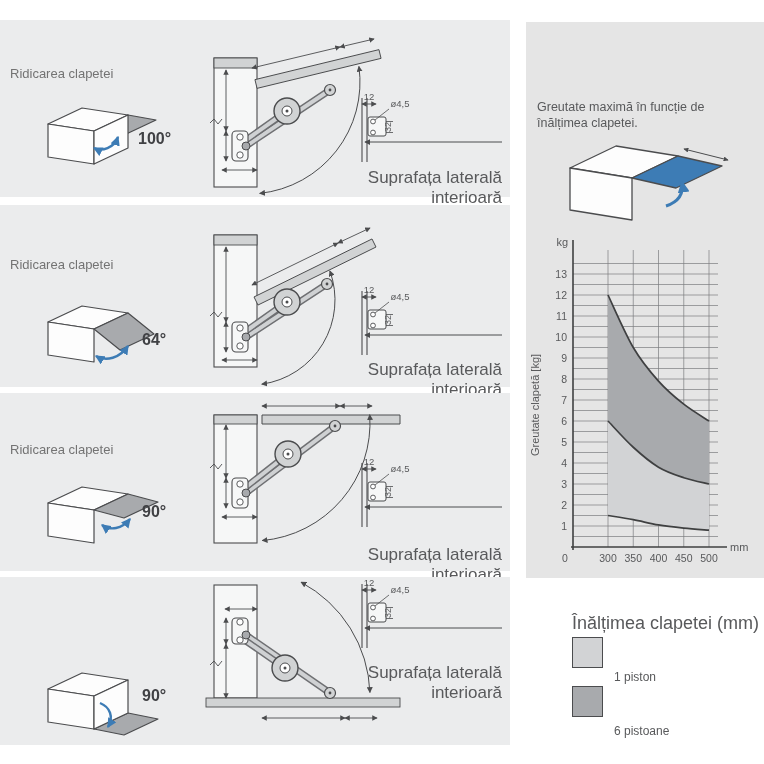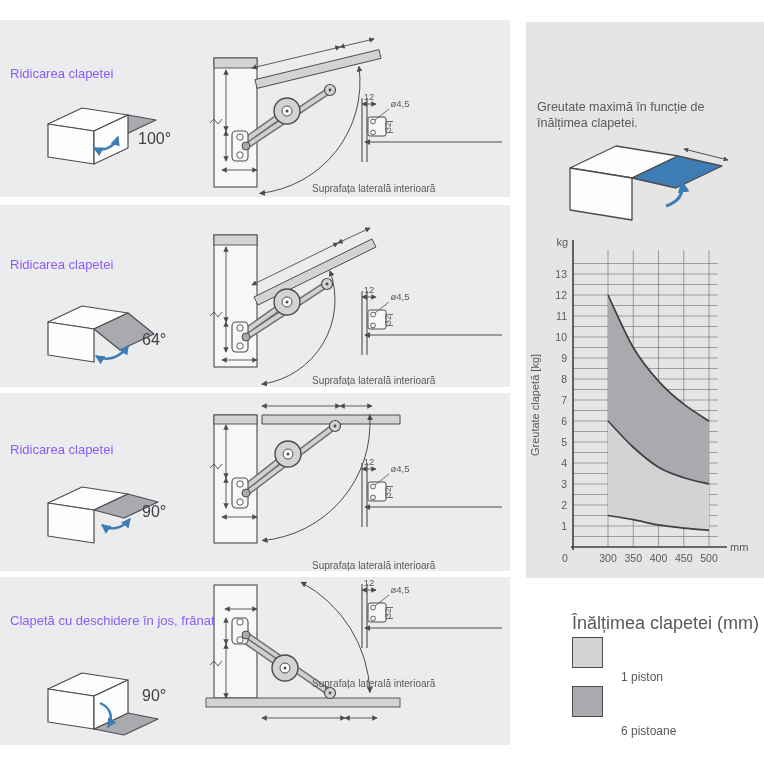--- a/index.html
+++ b/index.html
@@ -1,28 +1,28 @@
 <!DOCTYPE html>
 <html><head>
 <meta charset="utf-8">
 <style>
   html,body{margin:0;padding:0;background:#fff;}
   body{font-family:"Liberation Sans",sans-serif;color:#58595b;}
   .page{position:relative;width:764px;height:764px;background:#fff;overflow:hidden;}
   .panel{position:absolute;left:0;width:510px;background:#ebeced;}
   .rpanel{position:absolute;left:526px;top:22px;width:238px;height:556px;background:#e5e5e5;padding-left:14px;}
-  .cap{position:absolute;left:10px;font-size:13px;color:#8b5cf6;}
-  .angle{position:absolute;font-weight:normal;font-size:16px;color:#404144;}
-  .surface{position:absolute;right:8px;width:190px;font-size:10px;color:#58595b;margin-top:15px;}
+  .cap{position:absolute;left:10px;font-size:13px;color:#737373;}
+  .angle{position:absolute;font-weight:bold;font-size:16px;color:#404144;}
+  .surface{position:absolute;right:8px;width:190px;text-align:right;font-size:17px;color:#58595b;}
   svg.mech{position:absolute;left:0;top:0;}
   svg.iconbox{position:absolute;}
   .rp-title{position:absolute;left:11px;top:78px;width:216px;font-size:12.5px;line-height:1.25;color:#58595b;}
   .legend-title{position:absolute;left:46px;top:591px;font-size:18px;color:#58595b;}
   .swatch{position:absolute;left:46px;width:31px;height:31px;border:1.5px solid #4b4c4e;box-sizing:border-box;}
-  .sw-label{position:absolute;left:88px;font-size:12px;color:#58595b;margin-left:7px;}
+  .sw-label{position:absolute;left:88px;font-size:12px;color:#58595b;}
   text{font-family:"Liberation Sans",sans-serif;}
 </style>
 </head>
 <body>
 
 <div class="page">
 
   <section class="panel" style="top:20px;height:177px">
     <div class="cap" style="top:46px">Ridicarea clapetei</div>
     <svg class="iconbox" id="box0" style="left:30px;top:82px" width="130" height="70">
@@ -216,21 +216,20 @@
         <text x="400" y="79" font-size="9.5" fill="#58595b" text-anchor="middle">ø4,5</text>
         <line x1="386" y1="93.5" x2="393" y2="93.5" stroke="#4b4c4e" stroke-width="0.8"></line>
         <line x1="386" y1="104.5" x2="393" y2="104.5" stroke="#4b4c4e" stroke-width="0.8"></line>
         <text x="391" y="99" font-size="9" fill="#58595b" text-anchor="middle" transform="rotate(-90 391 99)">32</text>
         <line x1="502" y1="114" x2="365" y2="114" stroke="#4b4c4e" stroke-width="1" marker-end="url(#arr2)"></line>
       </svg>
     <div class="surface" style="top:152px">Suprafața laterală interioară</div>
   </section>
 
   <section class="panel" style="top:577px;height:168px">
-    <div class="cap" style="top:36px">Clapetă cu deschidere în jos, frânat</div>
     <svg class="iconbox" id="box3" style="left:30px;top:90px" width="130" height="70">
         <defs>
           <marker id="bbox3" viewBox="0 0 8 8" refX="7" refY="4" markerWidth="4" markerHeight="4" orient="auto-start-reverse">
             <path d="M0,0L8,4L0,8z" fill="#3d7cb5"></path>
           </marker>
         </defs>
         <polygon points="64,62 98,46 128,52 94,68" fill="#a8aaad" stroke="#4b4c4e" stroke-width="1.2" stroke-linejoin="round"></polygon>
         <polygon points="18,22 52,6 98,13 64,29" fill="#fdfdfd" stroke="#4b4c4e" stroke-width="1.2" stroke-linejoin="round"></polygon>
         <polygon points="18,22 64,29 64,62 18,55" fill="#fdfdfd" stroke="#4b4c4e" stroke-width="1.2" stroke-linejoin="round"></polygon>
         <polygon points="64,29 98,13 98,46 64,62" fill="#fdfdfd" stroke="#4b4c4e" stroke-width="1.2" stroke-linejoin="round"></polygon>

